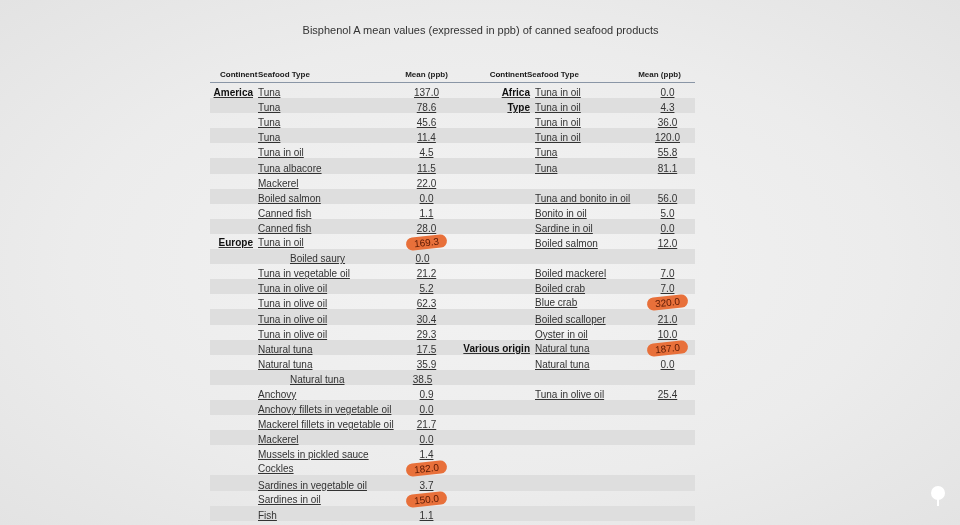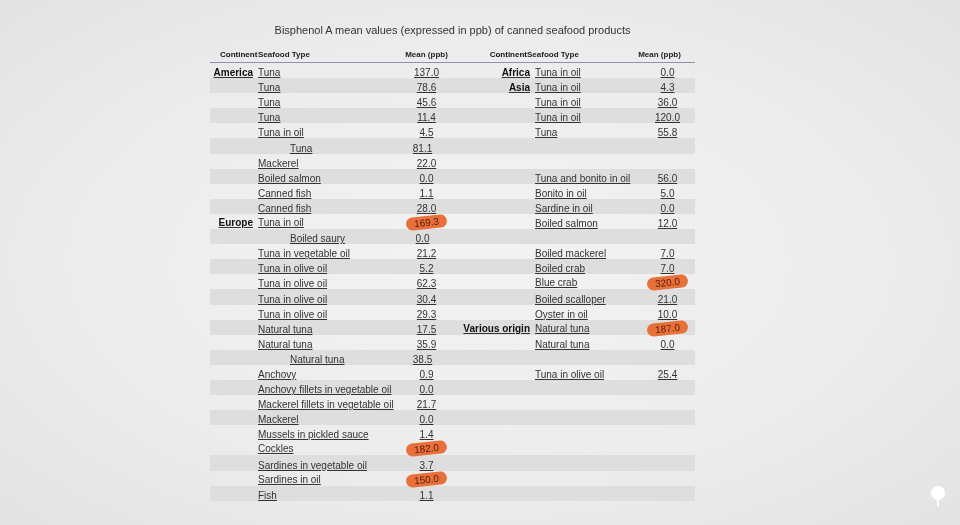--- a/index.html
+++ b/index.html
@@ -5,28 +5,28 @@
   html, body { margin:0; padding:0; }
   body {
     width:960px; height:525px; overflow:hidden;
     background: radial-gradient(ellipse at 50% 50%, #f3f3f3 0%, #ececec 60%, #e3e3e3 100%);
     font-family: "Liberation Sans", sans-serif;
     color:#222;
     position:relative;
   }
   .title {
     position:absolute; left:0; width:905px; top:24px; text-align:center;
-    font-size:11px; color:#333;
+    font-size:11px; color:#333;padding-left:28px;
   }
   .table {
     position:absolute; left:210px; top:47px; width:485px;
   }
   .hdr {
     display:flex; height:15px; font-size:8px; font-weight:bold; color:#222;
-    border-bottom:1px solid #8a96a6; align-items:center;
+    border-bottom:1px solid #8a96a6; align-items:center;margin-top:20px;
   }
   .row { display:flex; height:15.1px; align-items:flex-end; font-size:10px; color:#333;text-decoration:underline; }
   .row.alt { background:#dedede; }
   .c-cont { width:48px; text-align:right; font-weight:bold; color:#111; padding-right:5px; box-sizing:border-box; }
   .c-type { width:140px; }
   .c-mean { width:57px; text-align:center; position:relative; }
   .half { width:245px; display:flex; }
   .half.r .c-cont { width:80px; }
   .half.r .c-type { width:105px; }
   .half.r .c-mean { width:55px; }
@@ -70,21 +70,21 @@
           <div class="c-mean">0.0</div>
         </div>
       </div>
       <div class="row alt">
         <div class="half l">
           <div class="c-cont"></div>
           <div class="c-type">Tuna</div>
           <div class="c-mean">78.6</div>
         </div>
         <div class="half r">
-          <div class="c-cont">Asia</div>
+          <div class="c-cont">Type</div>
           <div class="c-type">Tuna in oil</div>
           <div class="c-mean">4.3</div>
         </div>
       </div>
       <div class="row">
         <div class="half l">
           <div class="c-cont"></div>
           <div class="c-type">Tuna</div>
           <div class="c-mean">45.6</div>
         </div>
@@ -112,20 +112,25 @@
           <div class="c-type">Tuna in oil</div>
           <div class="c-mean">4.5</div>
         </div>
         <div class="half r">
           <div class="c-cont"></div>
           <div class="c-type">Tuna</div>
           <div class="c-mean">55.8</div>
         </div>
       </div>
       <div class="row alt">
+        <div class="half l">
+          <div class="c-cont"></div>
+          <div class="c-type">Tuna albacore</div>
+          <div class="c-mean">11.5</div>
+        </div>
         <div class="half r">
           <div class="c-cont"></div>
           <div class="c-type">Tuna</div>
           <div class="c-mean">81.1</div>
         </div>
       </div>
       <div class="row">
         <div class="half l">
           <div class="c-cont"></div>
           <div class="c-type">Mackerel</div>

